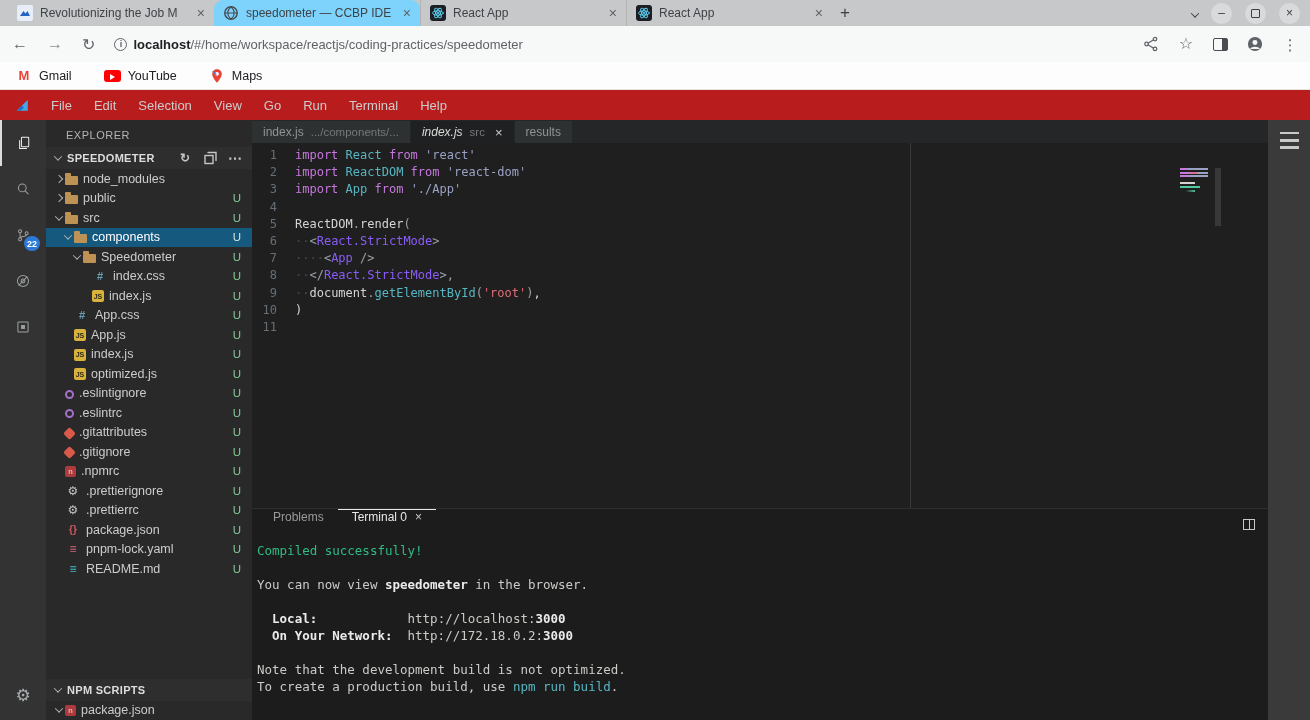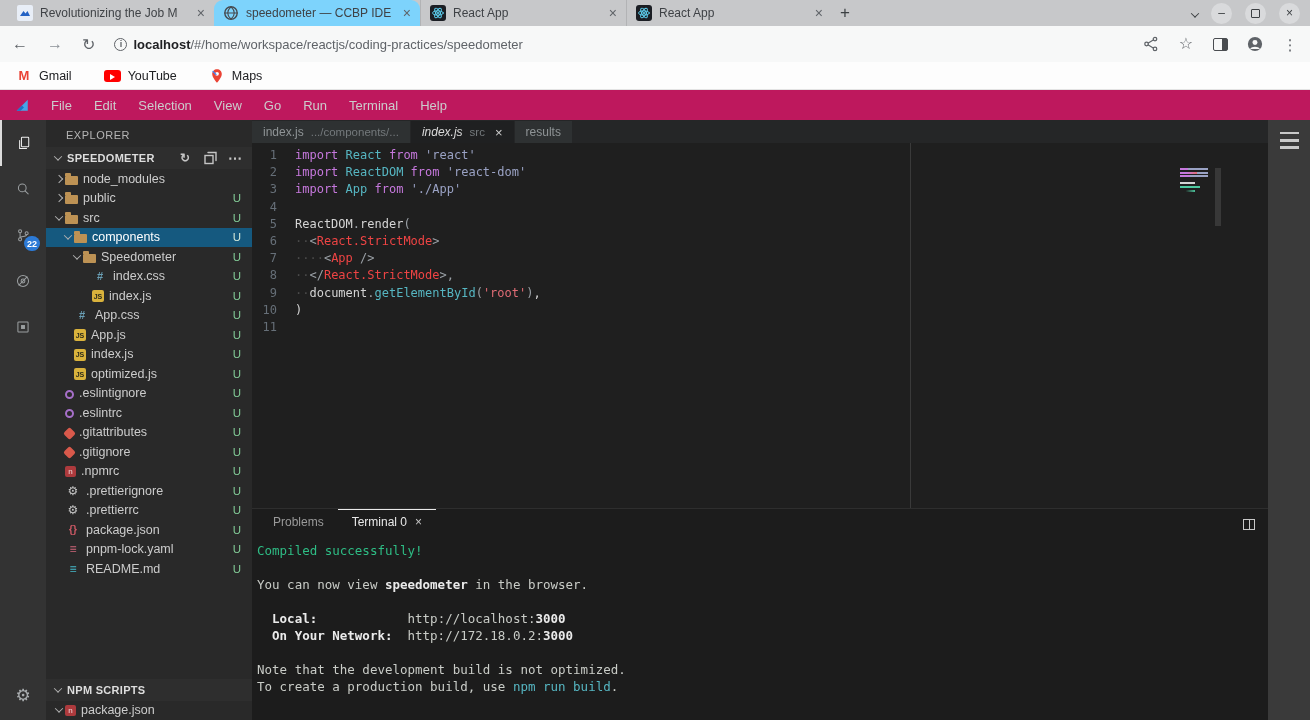--- a/index.html
+++ b/index.html
@@ -29,21 +29,21 @@
   .url .host { color:#202124; font-weight:bold; }
   .url .path { color:#5f6368; }
   .tb-right { position:absolute; right:12px; top:0; height:36px; display:flex; align-items:center; gap:19px; }
 
   .bookmarks { position:absolute; top:62px; left:0; right:0; height:28px; background:#fdfdfd;
                border-bottom:1px solid #e3e3e3; display:flex; align-items:center; gap:32px;
                padding-left:16px; font-size:12.5px; color:#202124; }
   .bm { display:flex; align-items:center; gap:7px; }
 
   
-  .menubar { position:absolute; top:90px; left:0; right:0; height:30px; background:#be185d;
+  .menubar { position:absolute; top:90px; left:0; right:0; height:30px; background:#b91c1c;
              display:flex; align-items:center; color:#cccccc; font-size:13px; padding-left:10px; }
   .menubar .mi { padding:0 11px; }
   .applogo { margin:0 10px 0 4px; display:flex; }
 
   .activitybar { position:absolute; top:120px; bottom:0; left:0; width:46px; background:#333333; }
   .abicon { height:46px; display:flex; align-items:center; justify-content:center;
             color:#9b9fa1; position:relative; }
   .abicon.active { color:#eeeeee; border-left:2px solid #dcdcdc; }
   .abicon .badge { position:absolute; right:6px; bottom:7px; min-width:15px; height:15px; border-radius:8px;
                    background:#2c7ad6; color:#fff; font-size:9px; display:flex; align-items:center;
@@ -110,31 +110,31 @@
   .etab.active { background:#1f2021; color:#dadada; }
   .etab .nm.it { font-style:italic; }
   .etab .dt { margin-left:7px; color:#74797c; font-size:11.5px; }
   .etab .x { margin-left:10px; color:#cfcfcf; font-size:13px; line-height:1;}
   .codearea { position:absolute; top:23px; left:0; right:0; bottom:0;
               font-family:"DejaVu Sans Mono",monospace; font-size:12px; line-height:17.2px;
               padding-top:4px; }
   .cl { display:flex; white-space:pre; }
   .ln { width:43px; text-align:right; padding-right:18px; color:#666f78; flex:none; }
   .kw{color:#c678dd} .id{color:#56b6c2} .s1{color:#9aa2c4} .s2{color:#e06c75}
-  .pl{color:#d4d4d4} .tg{color:#ef4444} .pu{color:#9aa0a6} .ws{color:#4b4b4b} .mt{color:#56b6c2}
+  .pl{color:#d4d4d4} .tg{color:#8b5cf6} .pu{color:#9aa0a6} .ws{color:#4b4b4b} .mt{color:#56b6c2}
   .ruler { position:absolute; left:658px; top:0; bottom:0; width:1px; background:#3a3a3a; }
   .minimap { position:absolute; right:60px; top:25px; width:28px; }
   .minimap i { display:block; height:2px; margin-bottom:1.6px; }
   .mscroll { position:absolute; right:47px; top:25px; width:6px; height:58px; background:#383838; }
 
   
   .panel { position:absolute; left:252px; right:42px; top:508px; bottom:0; background:#1c1c1c;
            border-top:1px solid #2e2e2e; }
   .ptabs { display:flex; height:25px; align-items:stretch; padding-left:7px; font-size:12px; }
-  .ptab { padding:0 14px; display:flex; align-items:center; gap:8px; color:#9a9a9a;
+  .ptab { padding:0 14px; display:flex; gap:8px; color:#9a9a9a;
           border-top:1.5px solid transparent; }
   .ptab.active { color:#e8e8e8; border-top-color:#e9e9e9; }
   .ptab .x { color:#c9c9c9; font-size:12px; }
   .paneltools { position:absolute; right:13px; top:7px; }
   .term { padding:8px 0 0 5px; font-family:"DejaVu Sans Mono",monospace; font-size:12.5px;
           line-height:17px; white-space:pre; color:#c9ccc7; }
   .tgreen{color:#2ebd85} .tbold{color:#eaeaea; font-weight:bold} .tcyan{color:#56b6c2}
 
   .rightstrip { position:absolute; right:0; top:120px; bottom:0; width:42px; background:#3a3a3a;
                 display:flex; justify-content:center; }

